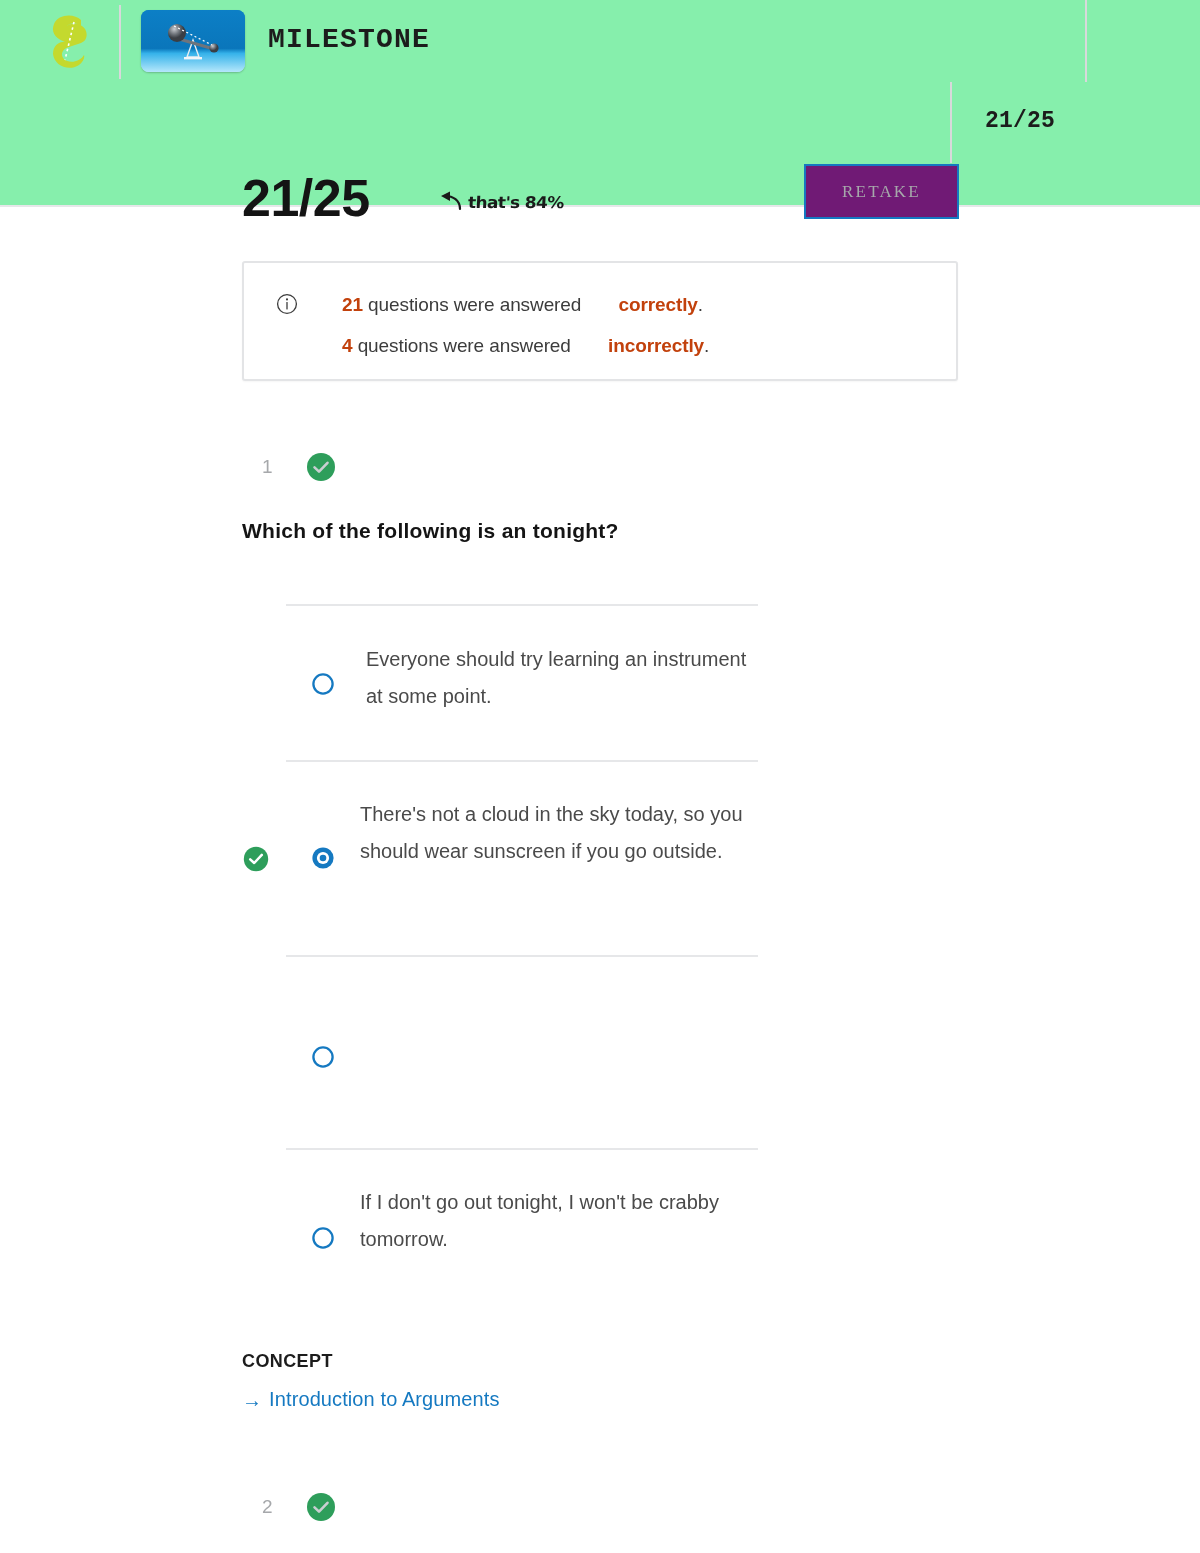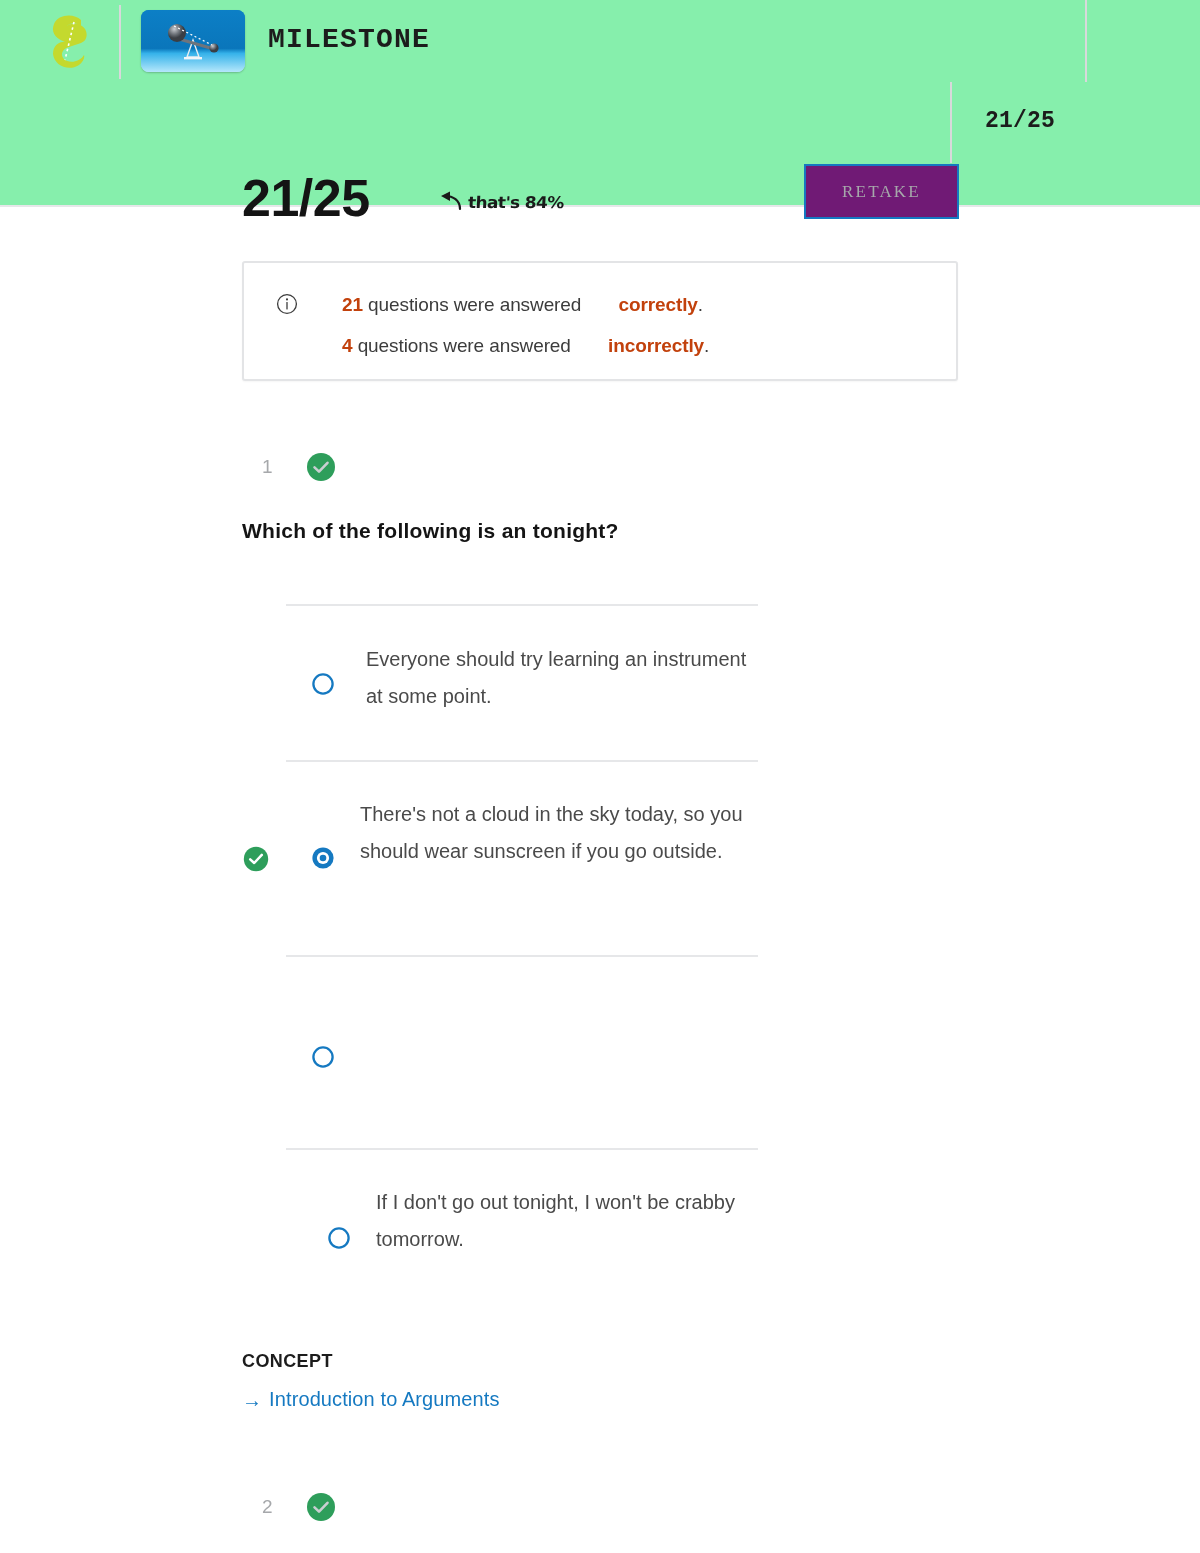--- a/index.html
+++ b/index.html
@@ -360,21 +360,21 @@
       </svg>
       <div style="position:absolute;left:360px;top:34px;width:400px;font-size:20px;line-height:37px;color:#4a4a4a;">There's not a cloud in the sky today, so you should wear sunscreen if you go outside.</div>
     </div>
 
     <div style="position:absolute;left:0;top:957px;width:1200px;height:191px;">
       <svg style="position:absolute;left:311px;top:88px;" width="24" height="24" viewBox="0 0 24 24">
         <circle cx="12" cy="12" r="9.6" fill="none" stroke="#1579c1" stroke-width="2.3"></circle>
       </svg>
     </div>
 
-    <div style="position:absolute;left:16px;top:1150px;width:1088px;height:150px;padding-left:40px;">
+    <div style="position:absolute;left:0;top:1150px;width:1088px;height:150px;padding-left:40px;">
       <svg style="position:absolute;left:311px;top:76px;" width="24" height="24" viewBox="0 0 24 24">
         <circle cx="12" cy="12" r="9.6" fill="none" stroke="#1579c1" stroke-width="2.3"></circle>
       </svg>
       <div style="position:absolute;left:360px;top:34px;width:400px;font-size:20px;line-height:37px;color:#4a4a4a;">If I don't go out tonight, I won't be crabby tomorrow.</div>
     </div>
   </div>
 
   <div class="concept-label">CONCEPT</div>
   <a class="concept-link" href="#">
     <span class="arrow-glyph">→</span>

